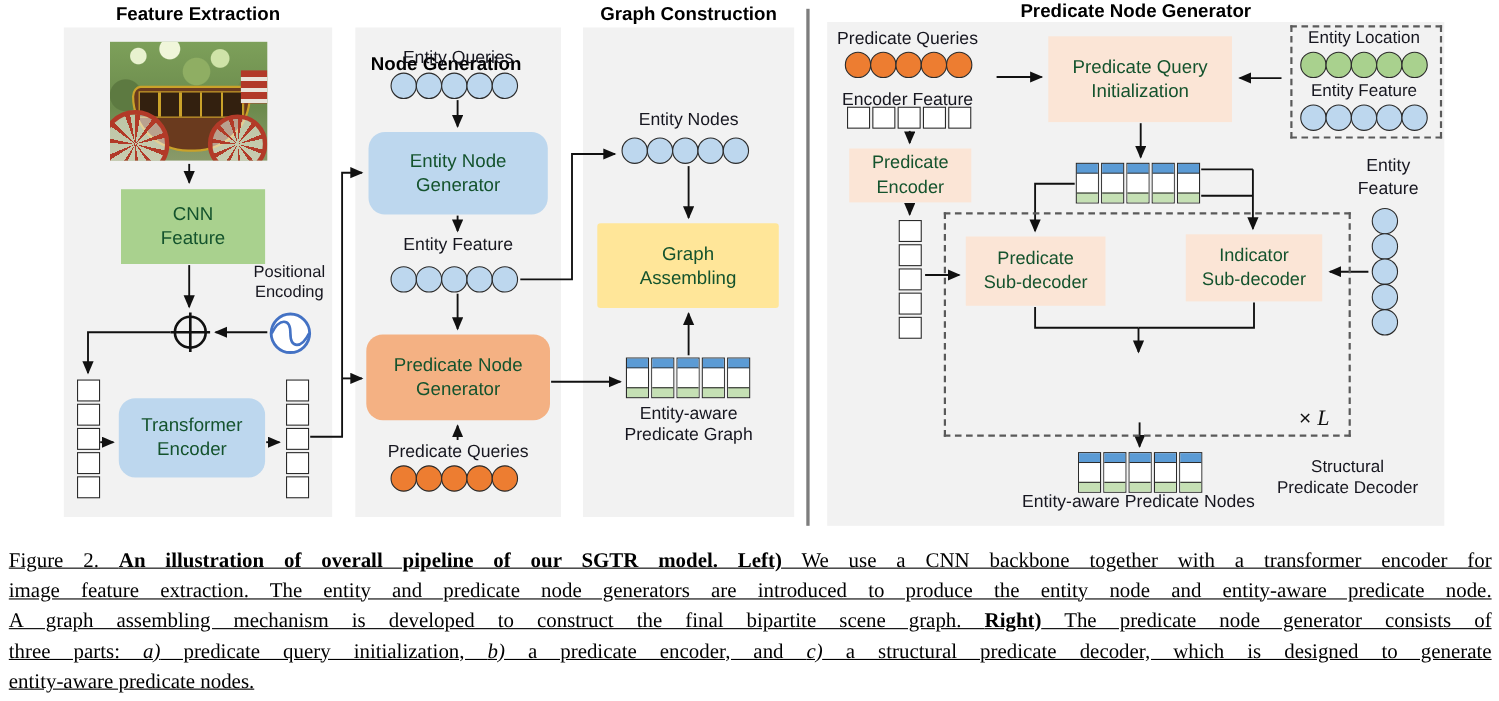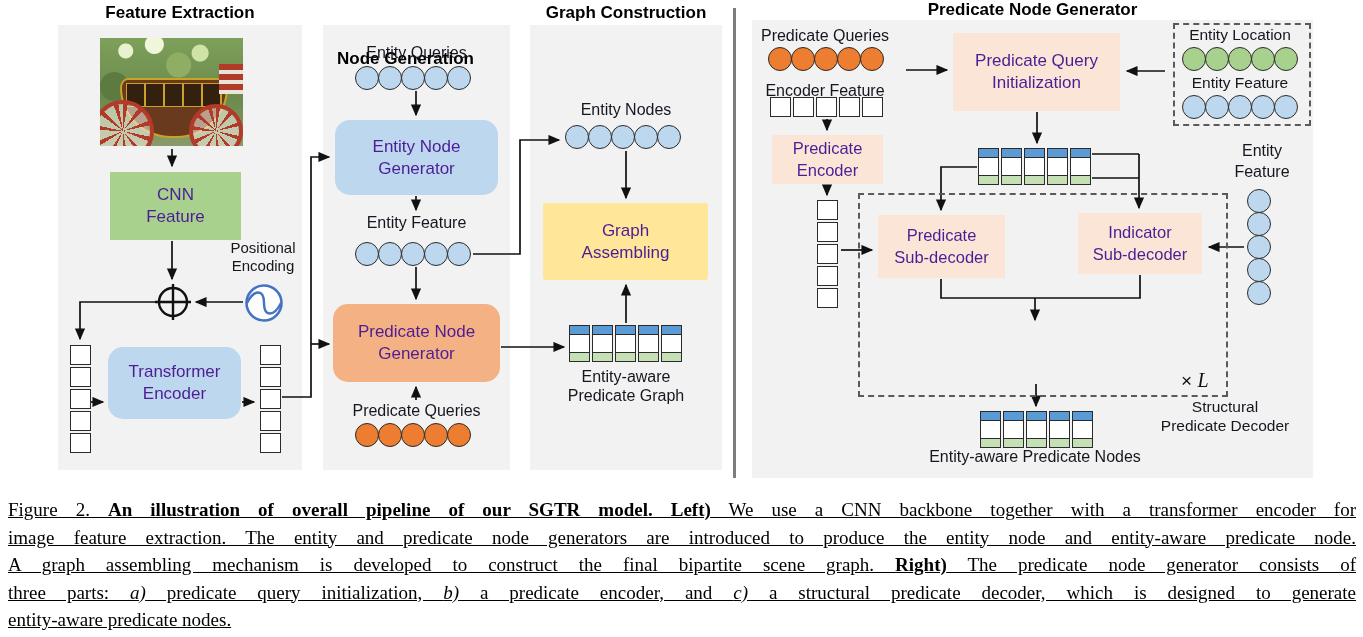--- a/index.html
+++ b/index.html
@@ -1,21 +1,21 @@
 <!DOCTYPE html>
 <html style="--panelGray: #f2f2f2; --greenBox: #a9d18e; --blueBox: #bdd7ee; --orangeBox: #f4b183; --yellowBox: #ffe699; --peachBox: #fbe5d6; --circleBlue: #bdd7ee; --circleOrange: #ed7d31; --circleGreen: #a9d18e; --tokenBlue: #5b9bd5; --tokenGreen: #c5e0b4; --accentBlue: #4472c4;"><head>
 <meta charset="utf-8">
 <style>
   html,body{margin:0;padding:0;background:#fff;}
   .canvas{position:relative;width:1363px;height:637px;background:#fff;overflow:hidden;
           font-family:"Liberation Sans",sans-serif;color:#111;}
   .panel{position:absolute;background:var(--panelGray,#f2f2f2);}
   .ptitle{position:absolute;font-weight:bold;font-size:17px;text-align:center;color:#000;white-space:nowrap;}
   .box{position:absolute;display:flex;align-items:center;justify-content:center;text-align:center;
-       white-space:pre-line;line-height:1.28;font-size:17px;color:#4c1d95;}
+       white-space:pre-line;line-height:1.28;font-size:17px;color:#14532d;}
   .rounded{border-radius:15px;}
   .peach{background:var(--peachBox,#fbe5d6);font-size:16.5px;}
   .lbl{position:absolute;text-align:center;white-space:pre-line;color:#16161f;font-size:16px;line-height:1.18;}
   .crow{position:absolute;display:flex;}
   .ccol{position:absolute;display:flex;flex-direction:column;}
   .circ{width:24px;height:24px;border-radius:50%;border:1.7px solid #2b2b2b;box-sizing:border-box;flex:none;}
   .crow .circ + .circ{margin-left:-1px;}
   .ccol .circ + .circ{margin-top:-1px;}
   .c-blue{background:var(--circleBlue,#bdd7ee);}
   .c-orange{background:var(--circleOrange,#ed7d31);}
@@ -141,21 +141,21 @@
     <circle cx="22" cy="22" r="14" fill="#f2f2f2" stroke="#111" stroke-width="2.4"></circle>
     <line x1="22" y1="4" x2="22" y2="40" stroke="#111" stroke-width="2.4"></line>
     <line x1="4" y1="22" x2="40" y2="22" stroke="#111" stroke-width="2.4"></line>
   </svg>
 
   <svg class="overlay" style="left:244px;top:283px;" width="40" height="40">
     <circle cx="20" cy="20" r="17.5" fill="#fff" stroke="#4472c4" stroke-width="2.6"></circle>
     <path d="M3,20 C10,6 20,6 20,20 C20,34 30,34 37,20" fill="none" stroke="#4472c4" stroke-width="2.4"></path>
   </svg>
 
-  <div class="box rounded" style="left:108px;top:347px;width:133px;height:72px;background:var(--blueBox,#bdd7ee);">Transformer
+  <div class="box rounded" style="left:108px;top:362px;width:133px;height:72px;background:var(--blueBox,#bdd7ee);">Transformer
 Encoder</div>
 
   <div class="scol" style="left:70px;top:345px;">
     <div class="sq"></div>
   <div class="sq"></div>
       <div class="sq"></div>
       <div class="sq"></div>
       <div class="sq"></div>
     </div>
   <div class="scol" style="left:260px;top:345px;">
@@ -324,21 +324,21 @@
   <div class="box peach" style="left:878px;top:215px;width:127px;height:63px;">Predicate
 Sub-decoder</div>
   <div class="box peach" style="left:1078px;top:213px;width:124px;height:61px;">Indicator
 Sub-decoder</div>
 
   <div class="xl" style="left:1181px;top:369px;">
     <span>×</span>
     <span class="lit">L</span>
   </div>
 
-  <div class="lbl" style="left:1150px;top:398px;width:150px;font-size:15.5px;line-height:1.22;">Structural
+  <div class="lbl" style="left:1150px;top:416px;width:150px;font-size:15.5px;line-height:1.22;">Structural
 Predicate Decoder</div>
 
   <div class="lbl" style="left:1212px;top:141px;width:100px;line-height:1.3;">Entity
 Feature</div>
   <div class="ccol" style="left:1247px;top:189px;">
     <div class="circ c-blue"></div>
   <div class="circ c-blue"></div>
       <div class="circ c-blue"></div>
       <div class="circ c-blue"></div>
       <div class="circ c-blue"></div>

